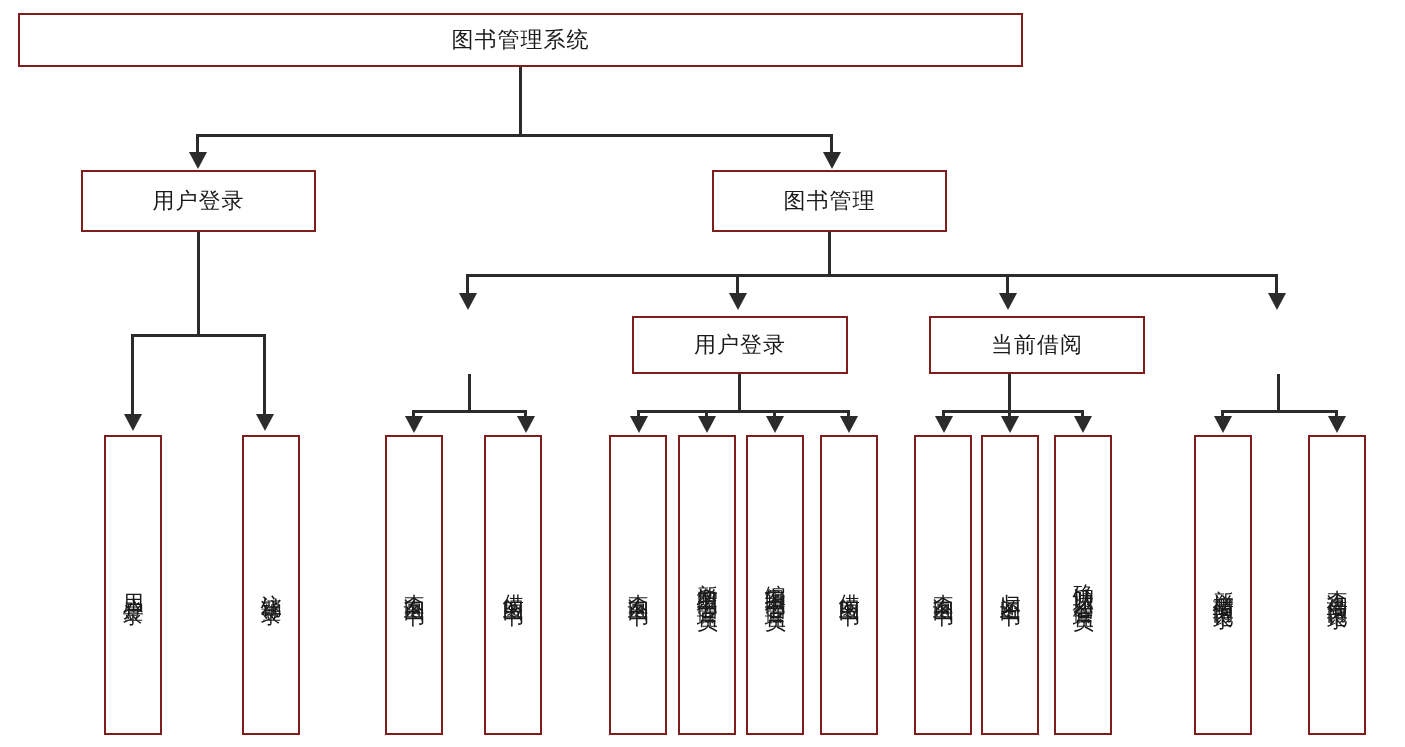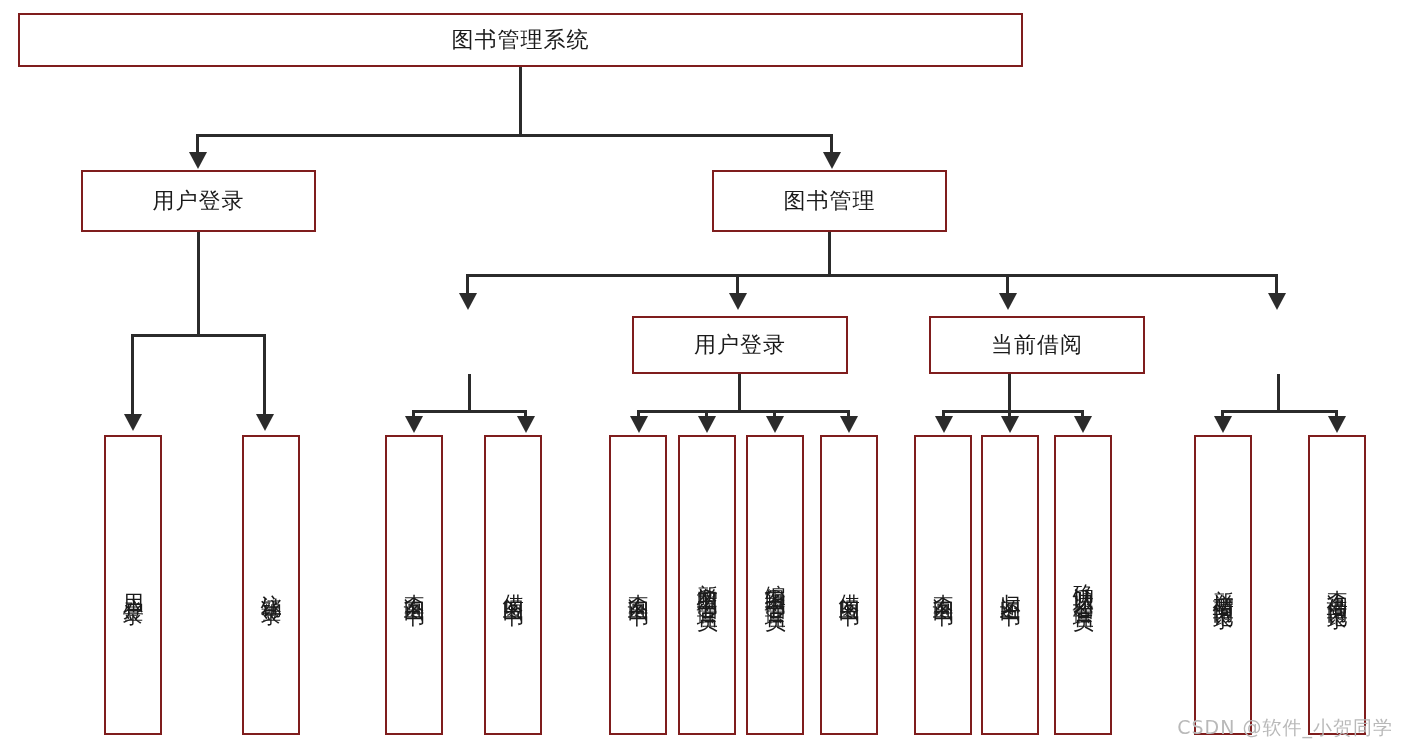--- a/index.html
+++ b/index.html
@@ -205,15 +205,14 @@
     <span class="label">确认归还（管理员）</span>
   </div>
 
   <div class="node v-node" style="left:1194px; top:435px; width:58px; height:300px;">
     <span class="label">新增借阅记录</span>
   </div>
   <div class="node v-node" style="left:1308px; top:435px; width:58px; height:300px;">
     <span class="label">查询借阅记录</span>
   </div>
 
-  <div id="watermark">CSDN @软件_小贺同学</div>
 
 </div>
 
 </body></html>

